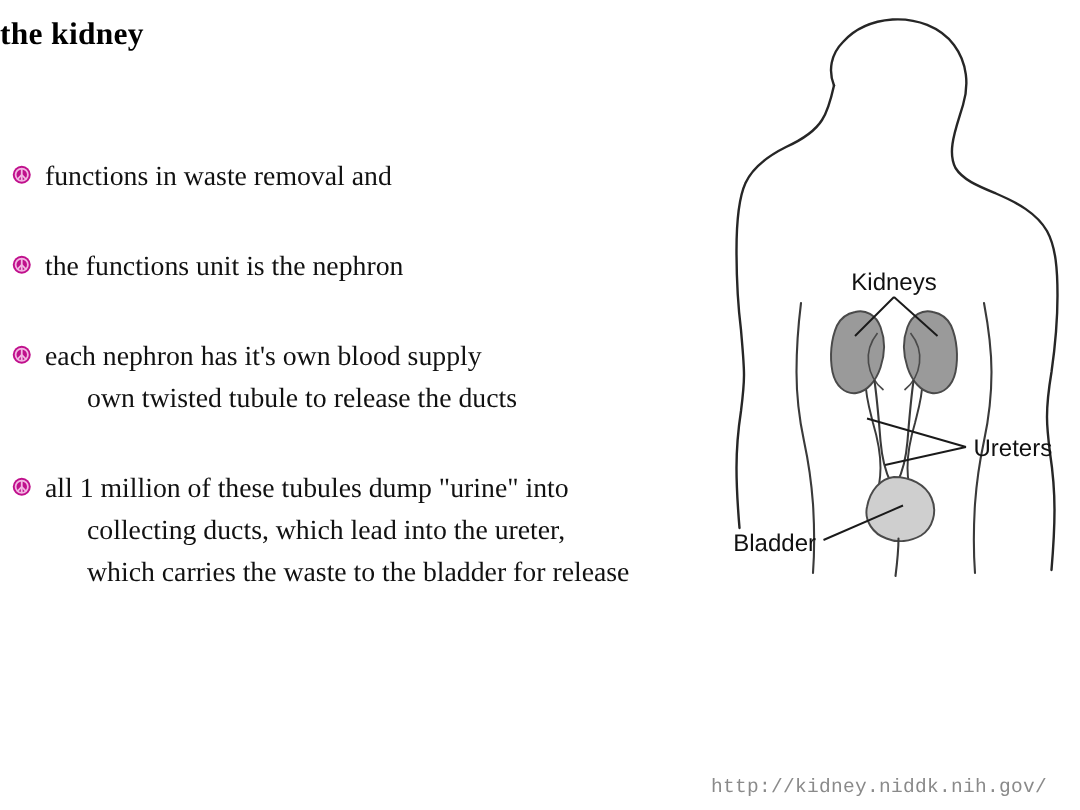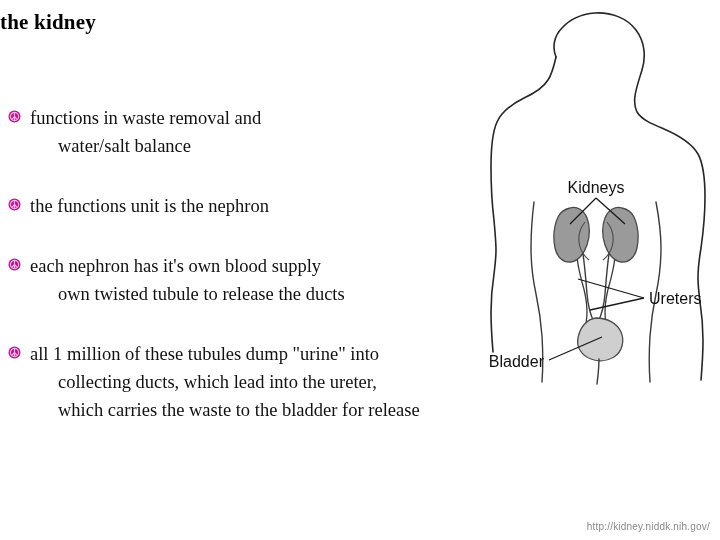--- a/index.html
+++ b/index.html
@@ -75,24 +75,24 @@
     left: 486px;
     top: 2px;
     width: 234px;
     height: 410px;
   }
   #diagram svg { display: block; }
 
   
   #footer-url {
     position: absolute;
-    right: 10px;
+    right: 22px;
     bottom: 8px;
-    font-family: Liberation Sans, sans-serif;
-    font-size: 10px;
+    font-family: Liberation Mono, monospace;
+    font-size: 13px;
     color: #8a8a8a;
     letter-spacing: 0.2px;
   }
 </style>
 </head>
 <body>
 
 <div id="slide">
 
   <div id="title">the kidney</div>
@@ -104,21 +104,20 @@
         <svg width="13" height="13" viewBox="0 0 13 13">
           <circle cx="6.5" cy="6.5" r="6" fill="#C0108C"></circle>
           <circle cx="6.5" cy="6.5" r="4.1" fill="none" stroke="#F2B6E2" stroke-width="1.2"></circle>
           <line x1="6.5" y1="2.4" x2="6.5" y2="10.6" stroke="#F2B6E2" stroke-width="1.2"></line>
           <line x1="6.5" y1="6.5" x2="3.6" y2="9.6" stroke="#F2B6E2" stroke-width="1.2"></line>
           <line x1="6.5" y1="6.5" x2="9.4" y2="9.6" stroke="#F2B6E2" stroke-width="1.2"></line>
         </svg>
       </span>
       <span class="bullet-lines">
         <span class="l1">functions in waste removal and</span>
-        <span class="l2">water/salt balance</span>
       </span>
     </div>
 
     <div class="bullet-item">
       <span class="bullet-marker">
         <svg width="13" height="13" viewBox="0 0 13 13">
           <circle cx="6.5" cy="6.5" r="6" fill="#C0108C"></circle>
           <circle cx="6.5" cy="6.5" r="4.1" fill="none" stroke="#F2B6E2" stroke-width="1.2"></circle>
           <line x1="6.5" y1="2.4" x2="6.5" y2="10.6" stroke="#F2B6E2" stroke-width="1.2"></line>
           <line x1="6.5" y1="6.5" x2="3.6" y2="9.6" stroke="#F2B6E2" stroke-width="1.2"></line>

